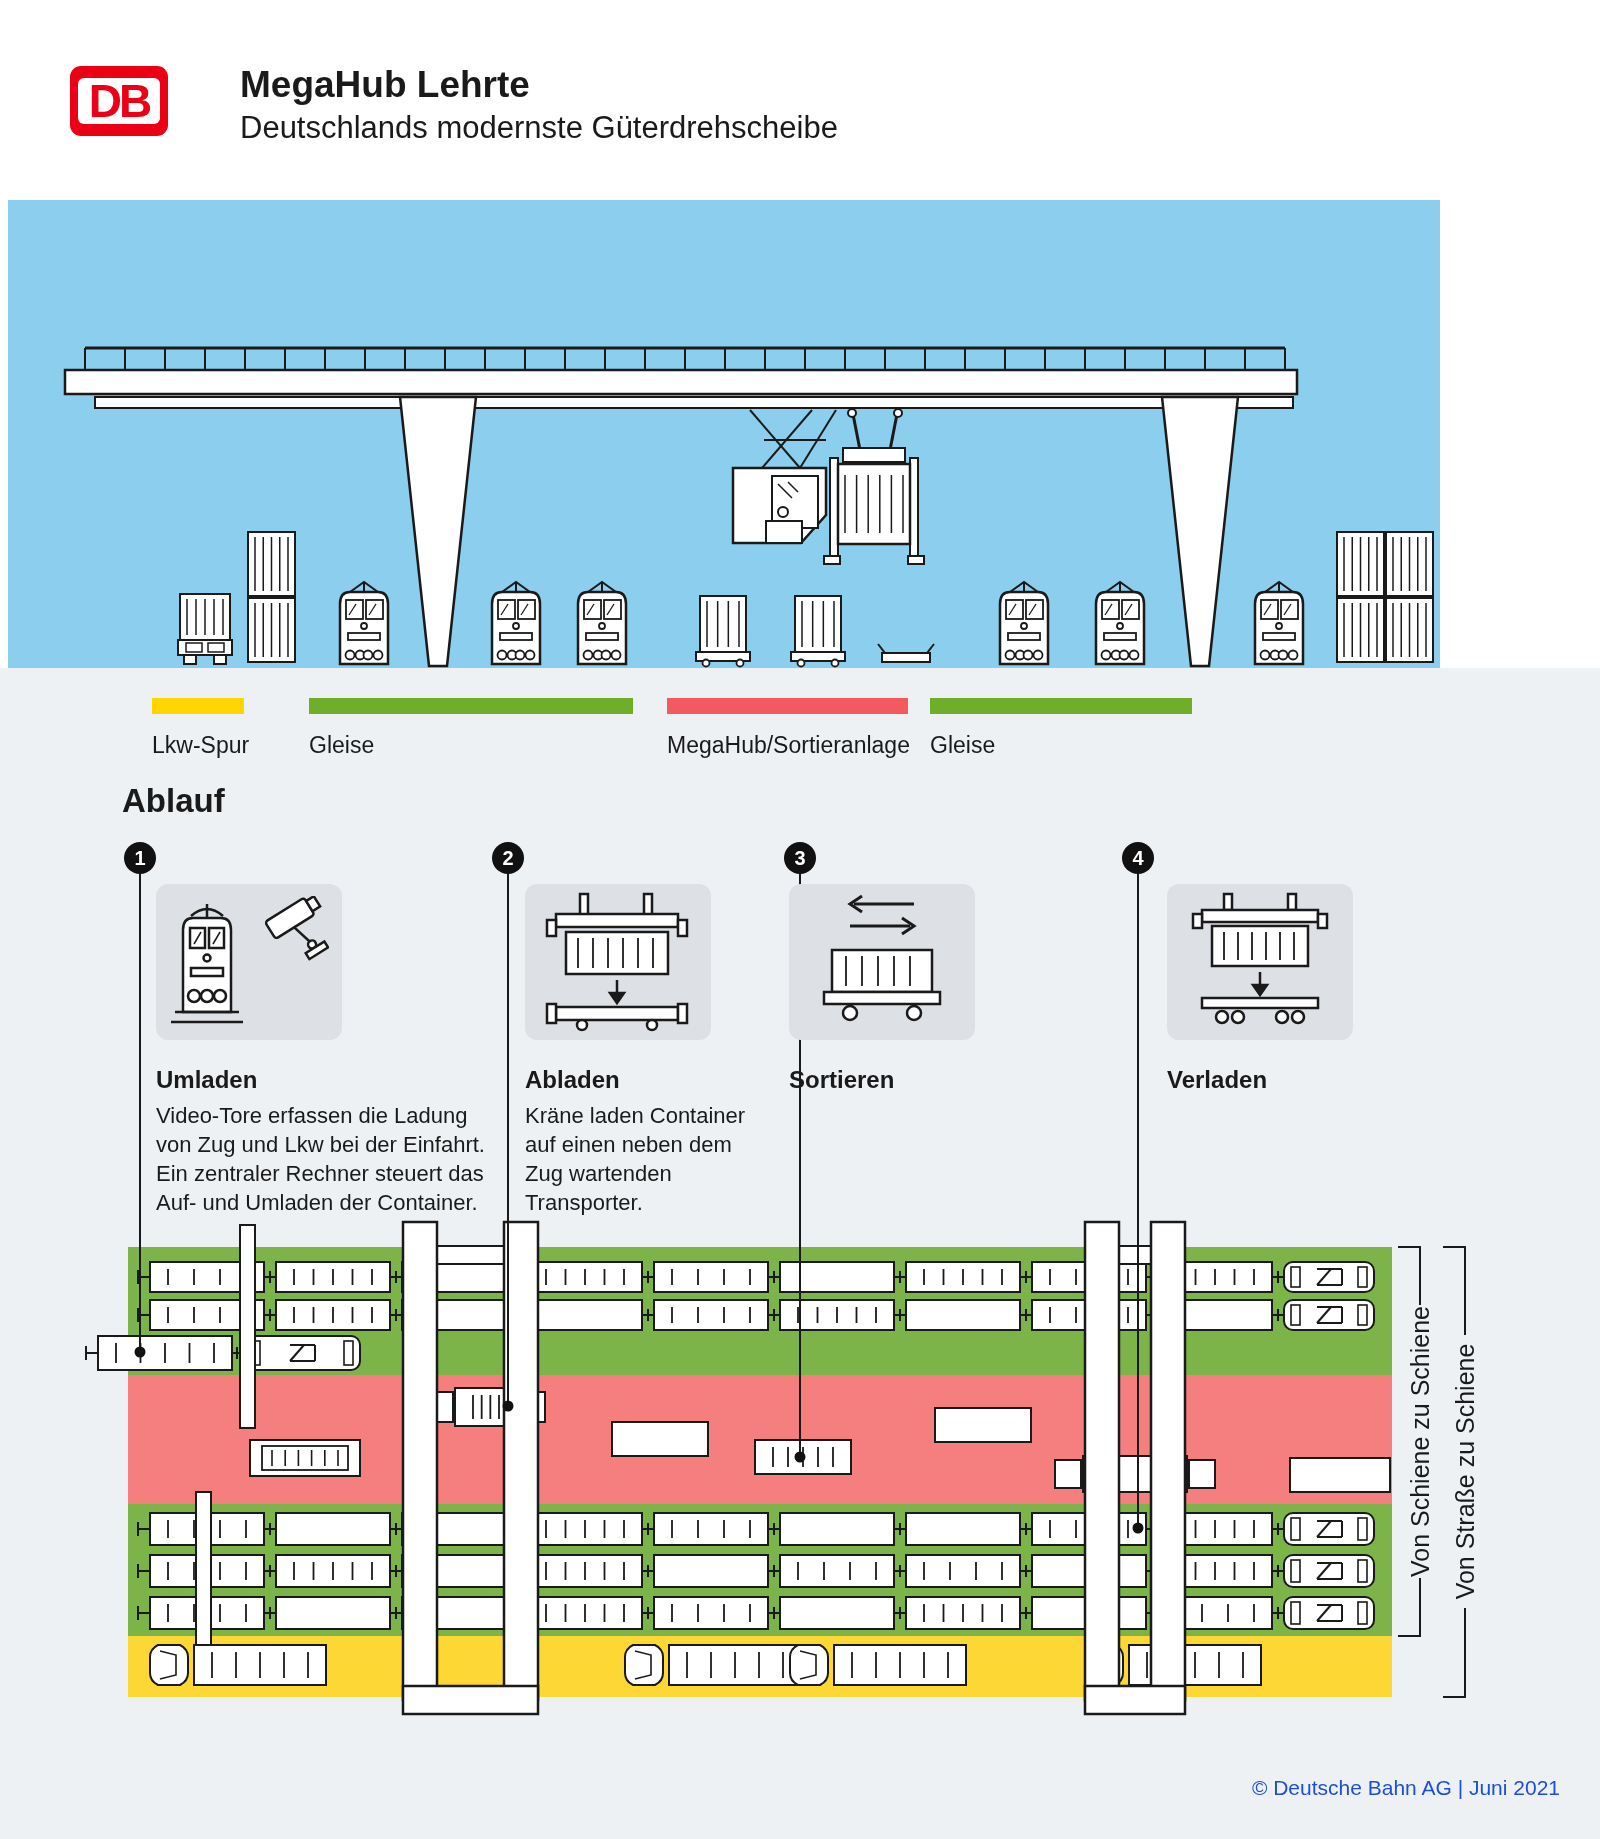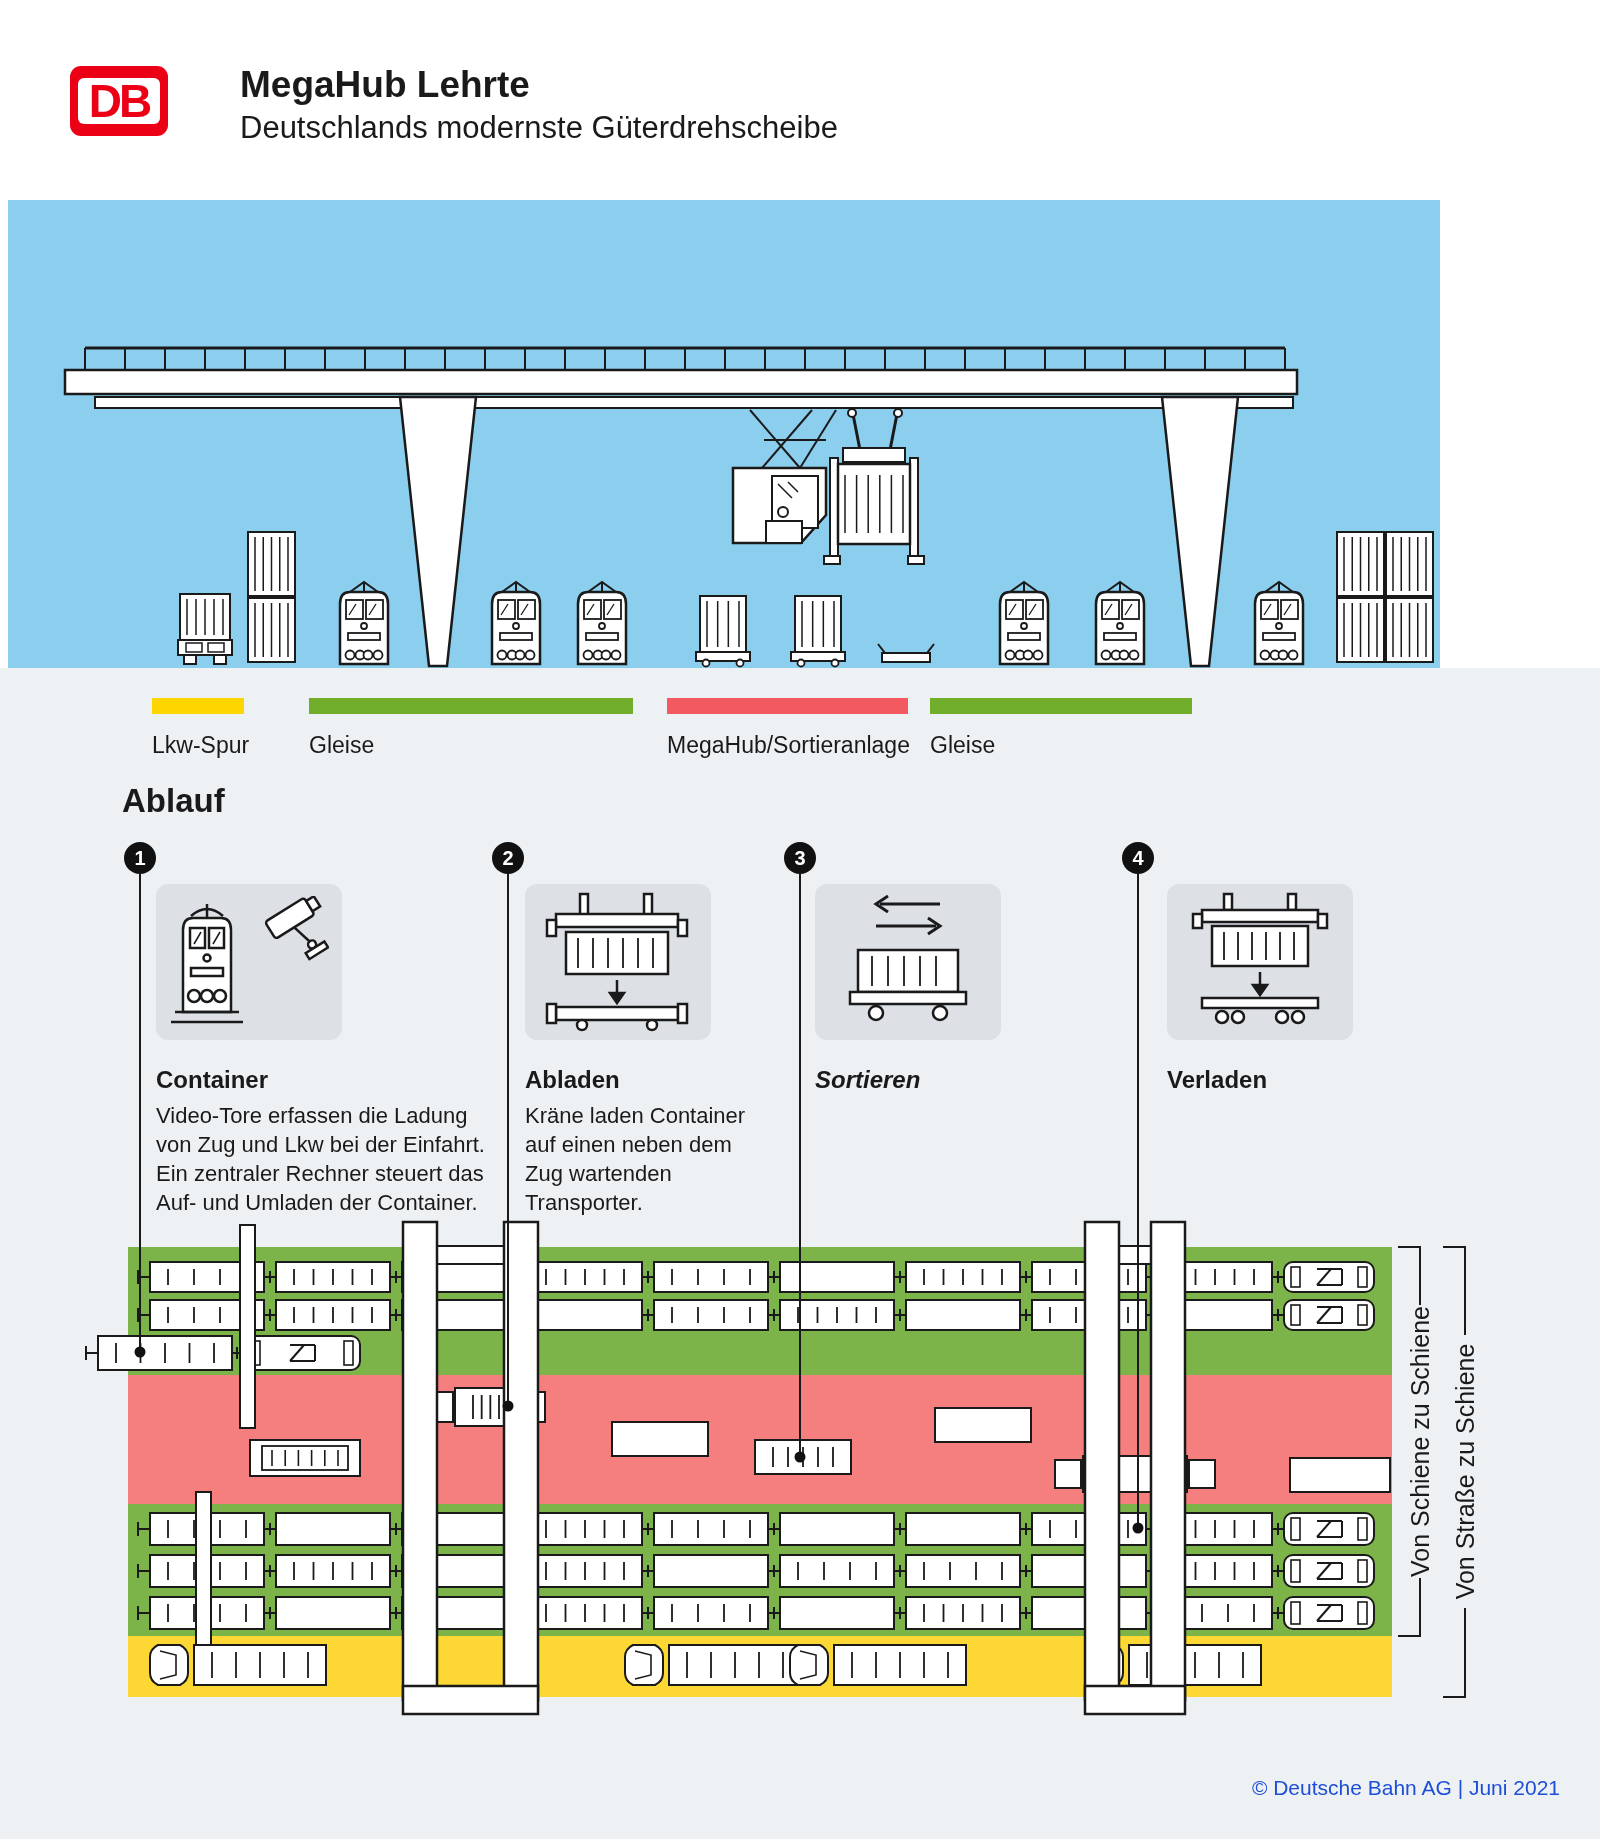--- a/index.html
+++ b/index.html
@@ -702,21 +702,21 @@
  <g transform="translate(96,26) rotate(-32)">
                 <rect x="0" y="0" width="46" height="20" rx="3"></rect>
  <rect x="46" y="4" width="9" height="12"></rect>
                 <line x1="22" y1="20" x2="28" y2="42"></line>
  <circle cx="28" cy="44" r="4"></circle>
                 <rect x="18" y="48" width="22" height="7"></rect>
               </g>
             </g>
           </svg>
         </div>
-   <div class="step-title">Container</div>
+   <div class="step-title">Umladen</div>
    <div class="step-lines">Video-Tore erfassen die Ladung<br>von Zug  und Lkw bei der Einfahrt.<br>Ein zentraler Rechner steuert das<br>Auf- und Umladen der Container.</div>
       </div>
       <div class="step" style="left: 525px;">
         <div class="step-card">
           <svg width="160" height="140" viewBox="0 0 160 140">
  <g stroke="#1a1a1a" stroke-width="2.5" fill="#fff">
  <rect x="42" y="2" width="8" height="22"></rect>
               <rect x="106" y="2" width="8" height="22"></rect>
  <rect x="18" y="22" width="122" height="13"></rect>
               <rect x="9" y="28" width="9" height="16"></rect>
@@ -734,21 +734,21 @@
               <rect x="9" y="112" width="9" height="19"></rect>
               <rect x="140" y="112" width="9" height="19"></rect>
  <circle cx="44" cy="133" r="5"></circle>
               <circle cx="114" cy="133" r="5"></circle>
             </g>
           </svg>
         </div>
    <div class="step-title">Abladen</div>
    <div class="step-lines">Kräne laden Container<br>auf einen neben dem<br>Zug wartenden<br>Transporter.</div>
       </div>
-      <div class="step" style="left: 815px; font-style: italic;">
+      <div class="step" style="left: 789px;">
         <div class="step-card">
           <svg width="160" height="140" viewBox="0 0 160 140">
  <g stroke="#1a1a1a" stroke-width="3" fill="none">
  <line x1="52" y1="12" x2="112" y2="12"></line>
               <path d="M60,4 L48,12 L60,20"></path>
  <line x1="48" y1="34" x2="108" y2="34"></line>
               <path d="M100,26 L112,34 L100,42"></path>
  <g stroke-width="2.5" fill="#fff">
  <rect x="30" y="58" width="100" height="42"></rect>
  <line x1="44" y1="64" x2="44" y2="94" stroke-width="1.8"></line>

